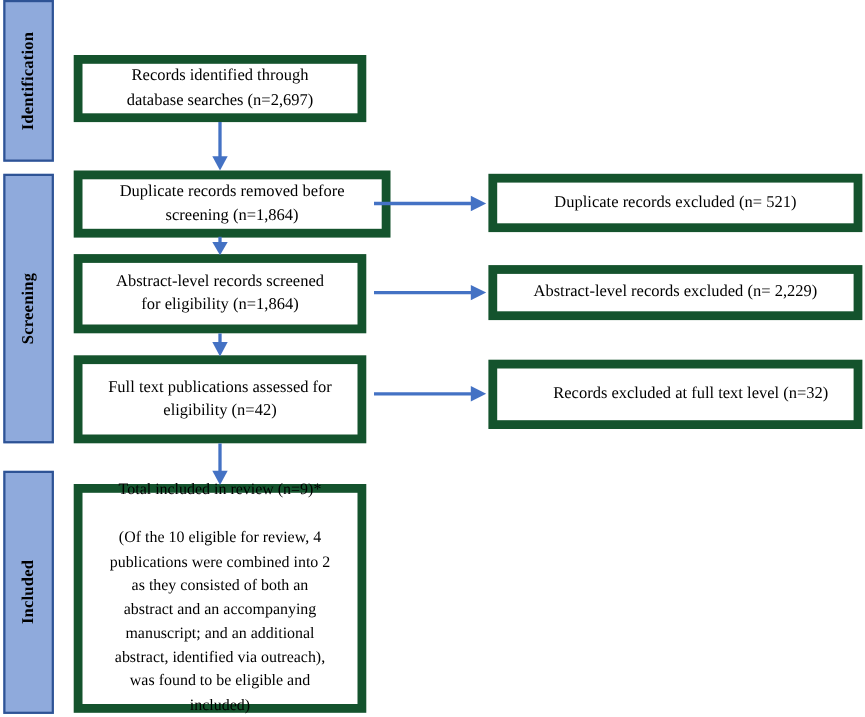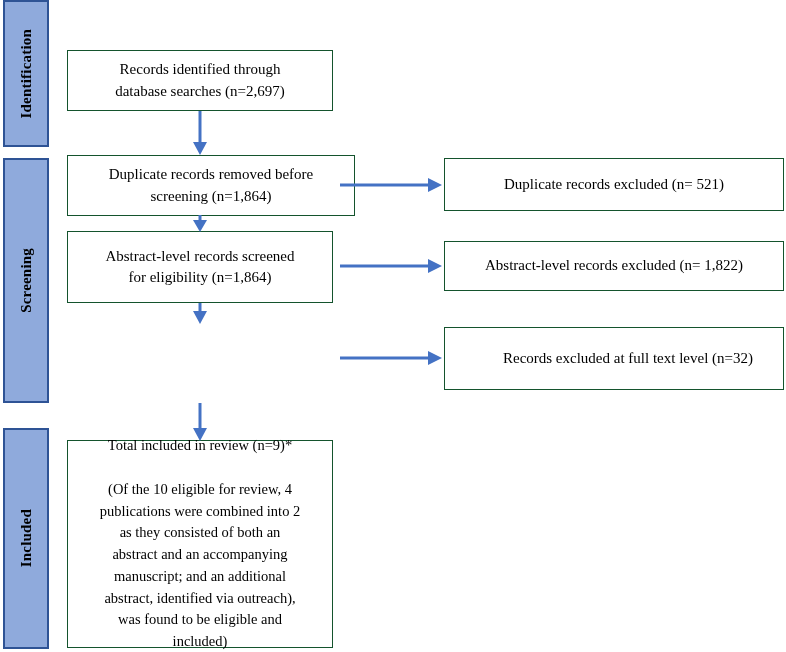--- a/index.html
+++ b/index.html
@@ -34,21 +34,21 @@
     color: #000000;
     letter-spacing: 0.2px;
     white-space: nowrap;
   }
 
   
   .flow-box {
     position: absolute;
     box-sizing: border-box;
     background: #ffffff;
-    border: 1px solid #14532d;
+    border: 8px solid #14532d;
     display: flex;
     align-items: center;
     justify-content: center;
     text-align: center;
     padding: 4px 8px;
   }
   .flow-box .box-text {
     font-size: 15px;
     line-height: 1.42;
     color: #000000;
@@ -96,40 +96,44 @@
   <div class="flow-box" style="left:67px; top:155px; width:288px; height:61px;">
     <span class="box-text">Duplicate records removed before
 screening (n=1,864)</span>
   </div>
 
   <div class="flow-box" style="left:67px; top:231px; width:266px; height:72px;">
     <span class="box-text">Abstract-level records screened
 for eligibility (n=1,864)</span>
   </div>
 
+  <div class="flow-box" style="left:67px; top:323px; width:266px; height:80px;">
+    <span class="box-text">Full text publications assessed for
+eligibility (n=42)</span>
+  </div>
 
   <div class="flow-box big" style="left:67px; top:440px; width:266px; height:208px;">
     <span class="box-text">Total included in review (n=9)*
 
 (Of the 10 eligible for review, 4
 publications  were combined into 2
 as they consisted of both an
 abstract and an accompanying
 manuscript; and an additional
 abstract, identified via outreach),
 was found to be eligible and
 included)</span>
   </div>
 
   <div class="flow-box" style="left:444px; top:158px; width:340px; height:53px;">
     <span class="box-text">Duplicate records excluded (n= 521)</span>
   </div>
 
   <div class="flow-box" style="left:444px; top:241px; width:340px; height:50px;">
-    <span class="box-text">Abstract-level records excluded (n= 1,822)</span>
+    <span class="box-text">Abstract-level records excluded (n= 2,229)</span>
   </div>
 
   <div class="flow-box" style="left:444px; top:327px; width:340px; height:63px;padding-left:36px;">
     <span class="box-text">Records excluded at full text level (n=32)</span>
   </div>
 
   <div class="arrow-v" style="left:192px; top:111px; height:45px;">
     <svg width="16" height="45" viewBox="0 0 16 45" xmlns="http://www.w3.org/2000/svg">
       <line x1="8" y1="0" x2="8" y2="33" stroke="#4472C4" stroke-width="3"></line>
       <polygon points="1,31 15,31 8,44" fill="#4472C4"></polygon>

